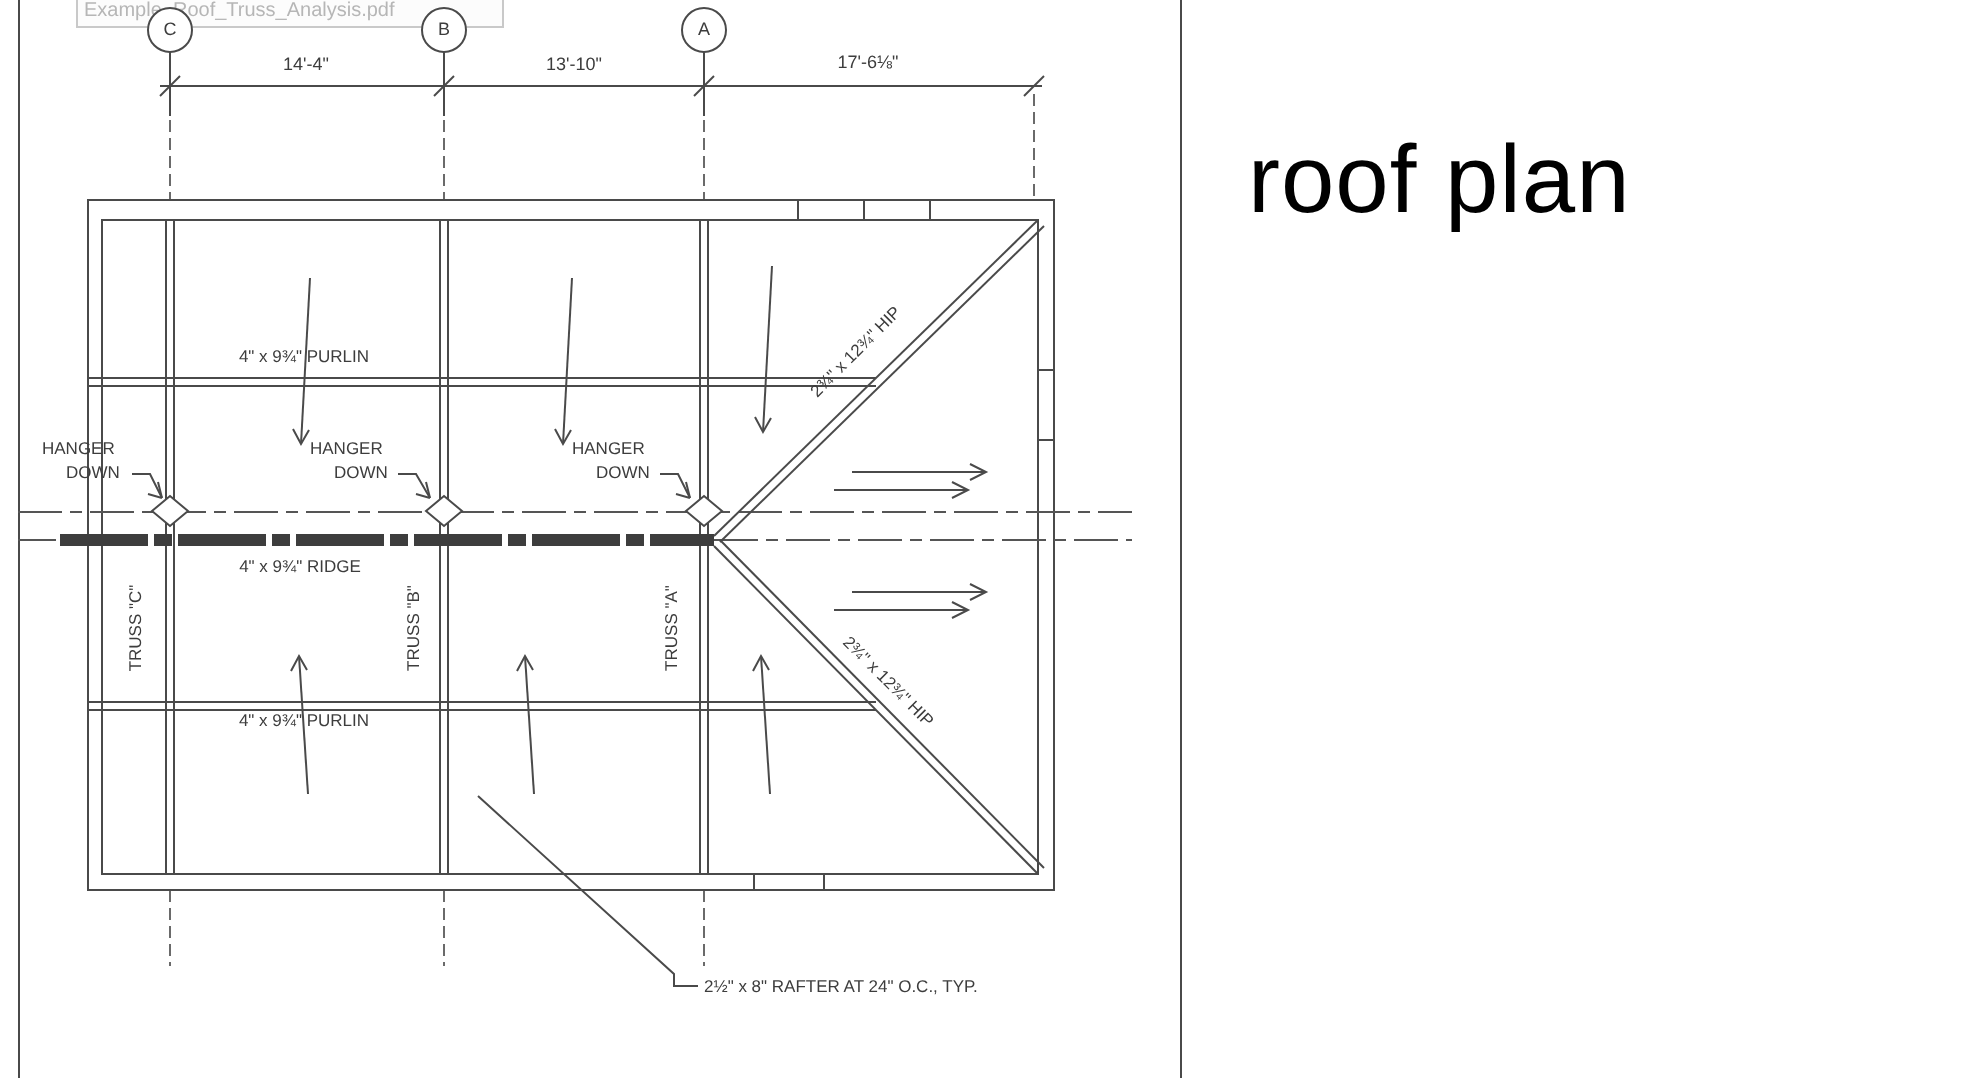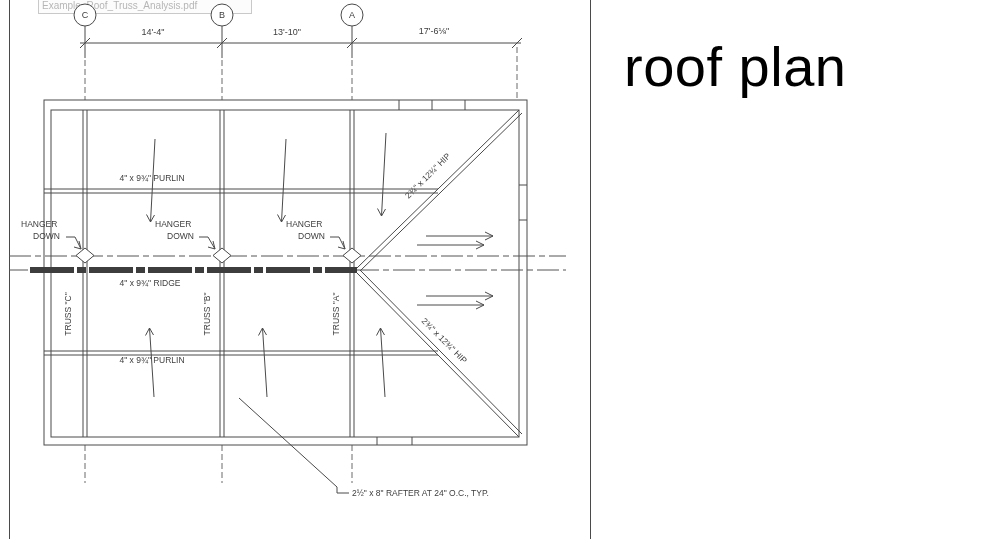--- a/index.html
+++ b/index.html
@@ -31,22 +31,22 @@
     position:absolute; z-index:3; font-size:8.5px; color:#3d3d3d;
     white-space:nowrap; line-height:11px;
   }
   .dim { font-size:9px; }
   .ctr { transform:translateX(-50%); }
   .bub { font-size:9px; transform:translate(-50%,-50%); }
   .rot90  { transform:translate(-50%,-50%) rotate(-90deg); }
   .rot45u { transform:translate(-50%,-50%) rotate(-45deg); }
   .rot45d { transform:translate(-50%,-50%) rotate(45deg); }
   .sheet-title {
-    position:absolute; z-index:3; left:624px; top:34px;
-    font-size:56px; color:#000; letter-spacing:0.5px;
+    position:absolute; z-index:3; left:624px; top:63px;
+    font-size:48px; color:#000; letter-spacing:0.5px;
   }
 </style>
 </head>
 <body>
 
 <div class="stage">
 
   <div class="tooltip">
     <span>Example_Roof_Truss_Analysis.pdf</span>
   </div>

